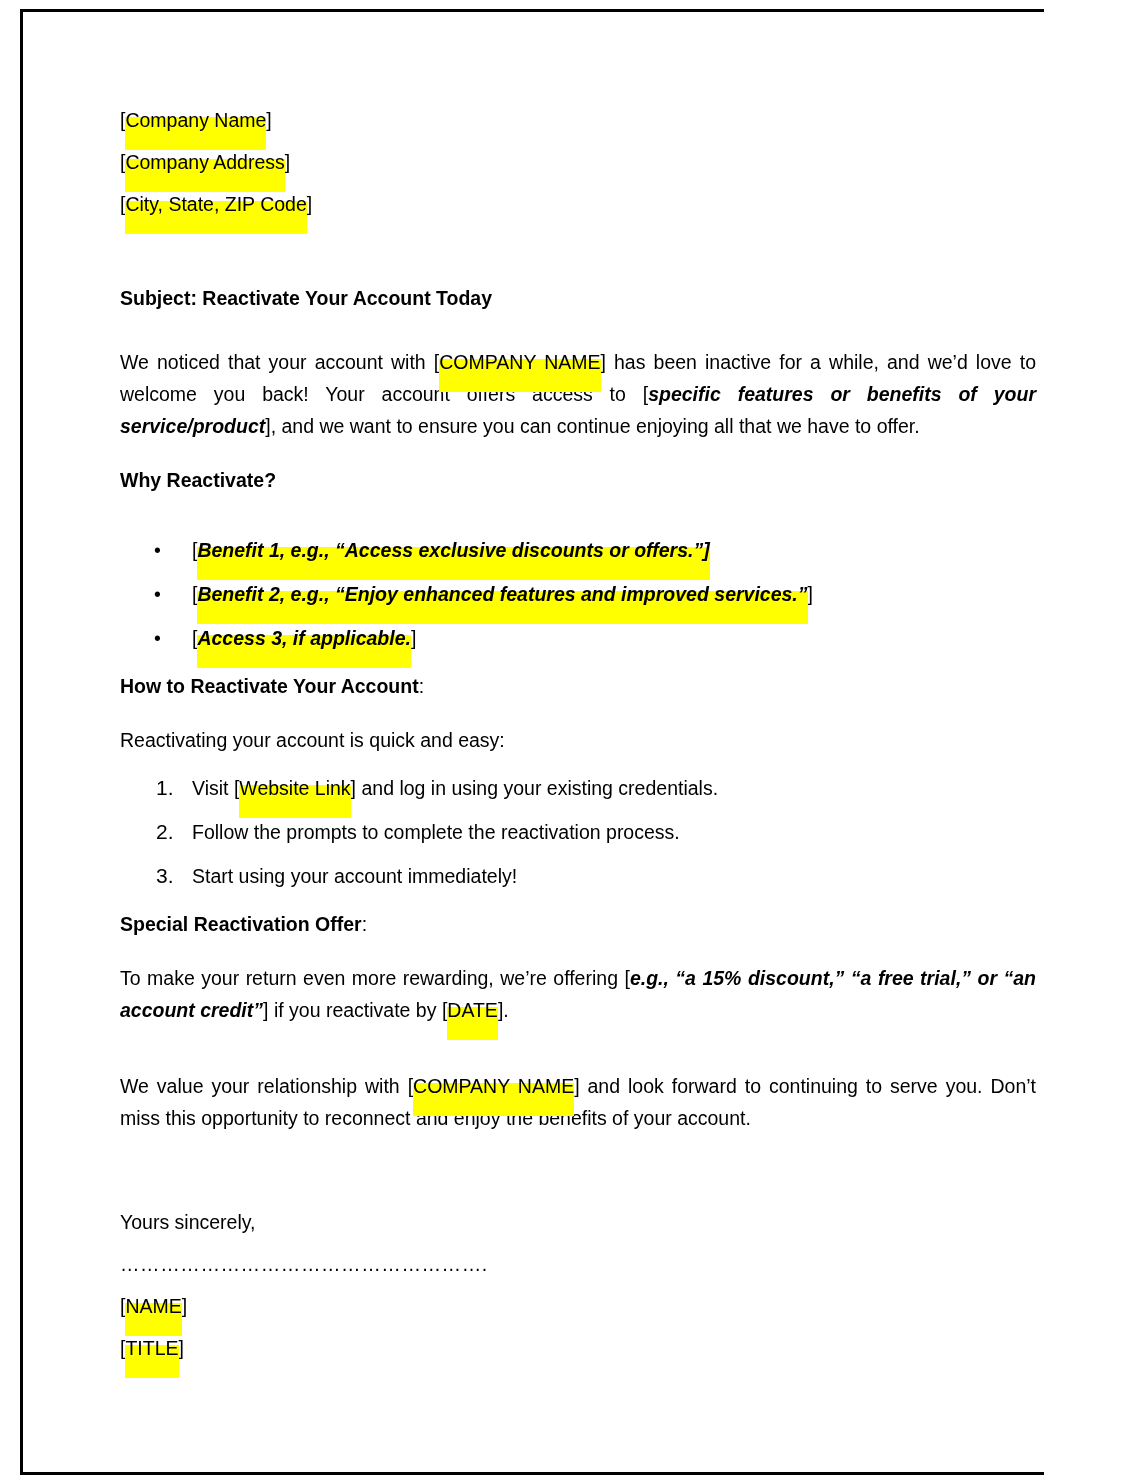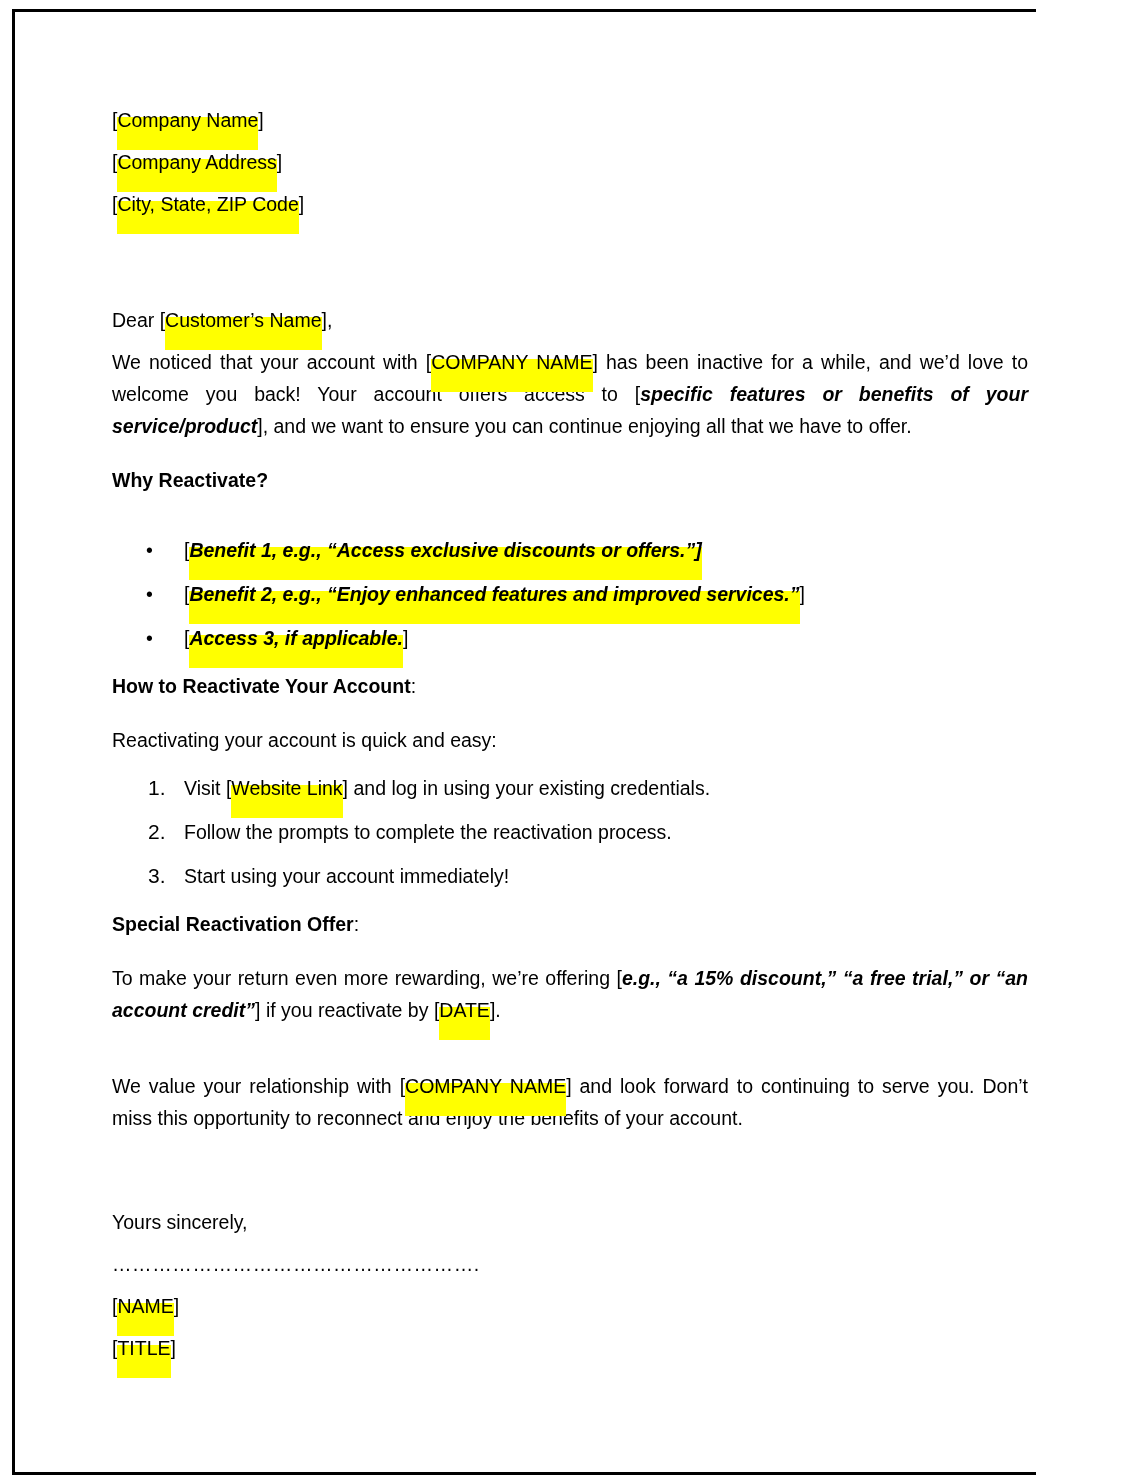--- a/index.html
+++ b/index.html
@@ -10,21 +10,21 @@
   body {
     width: 1140px;
     height: 1481px;
     font-family: "Liberation Sans", sans-serif;
     -webkit-font-smoothing: antialiased;
   }
 
   
   .page-wrap {
     position: absolute;
-    left: 0; top: 0;
+    left: 8px; top: 0;
     width: 1036px;
     height: 1481px;
     background: #ffffff;
     overflow: hidden;
   }
   .page-border {
     position: absolute;
     left: 12px;
     top: 9px;
     width: 1116px;
@@ -117,24 +117,24 @@
     <div>
       <p class="para left"><span>[</span><span class="hl">Company Name</span><span>]</span></p>
       <div class="gap-sm"></div>
       <p class="para left"><span>[</span><span class="hl">Company Address</span><span>]</span></p>
       <div class="gap-sm"></div>
       <p class="para left"><span>[</span><span class="hl">City, State, ZIP Code</span><span>]</span></p>
     </div>
 
     <div class="gap-xl"></div>
 
-
-    <div class="gap-md"></div>
-
-    <p class="para left"><span>Dear [</span><span class="hl">Customer’s Name</span><span>],</span></p>
+    <p class="para left bold">Subject: Reactivate Your Account Today</p>
+
+    <div class="gap-md"></div>
+
 
     <div class="gap-sm"></div>
 
     <p class="para"><span>We noticed that your account with [</span><span class="hl">COMPANY NAME</span><span>] has been inactive for a while, and we’d love to welcome you back! Your account offers access to [</span><span class="hl ital bold">specific features or benefits of your service/product</span><span>], and we want to ensure you can continue enjoying all that we have to offer.</span></p>
 
     <div class="gap-md"></div>
 
     <p class="para left bold">Why Reactivate?</p>
     <div class="gap-md"></div>
 

